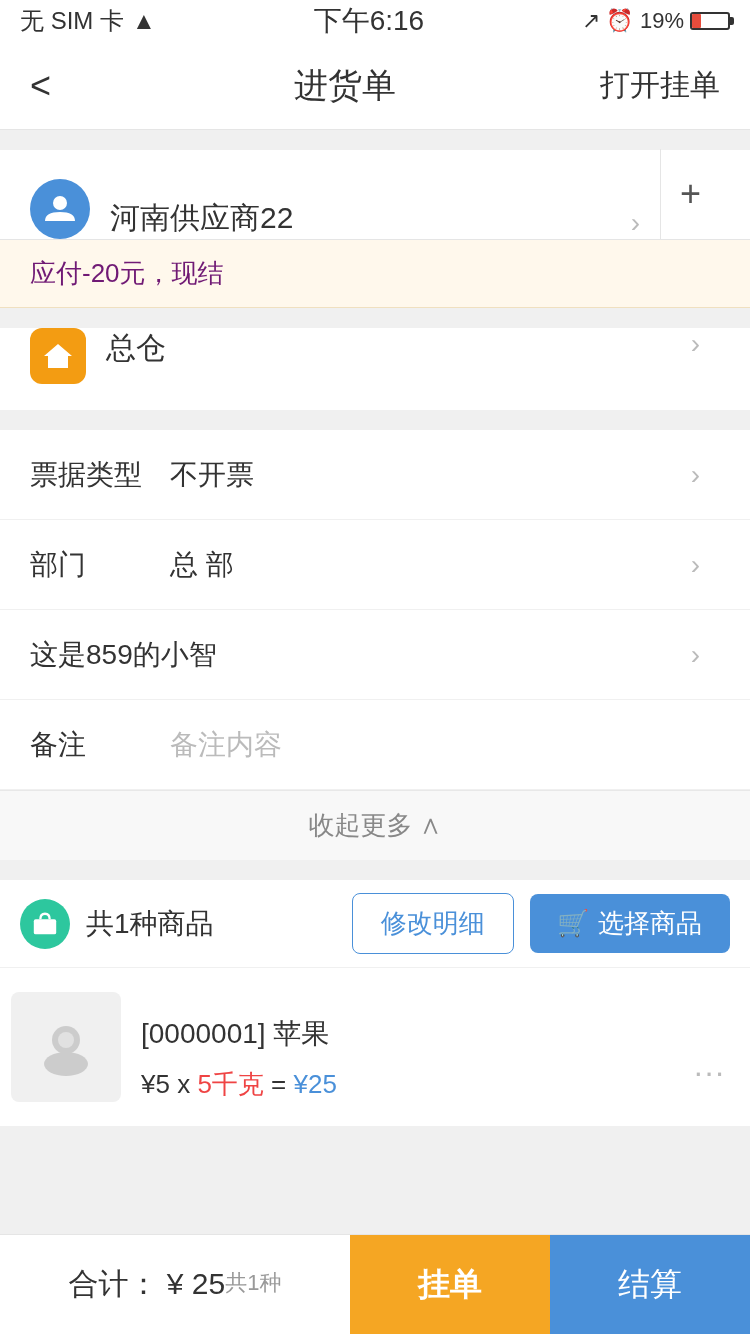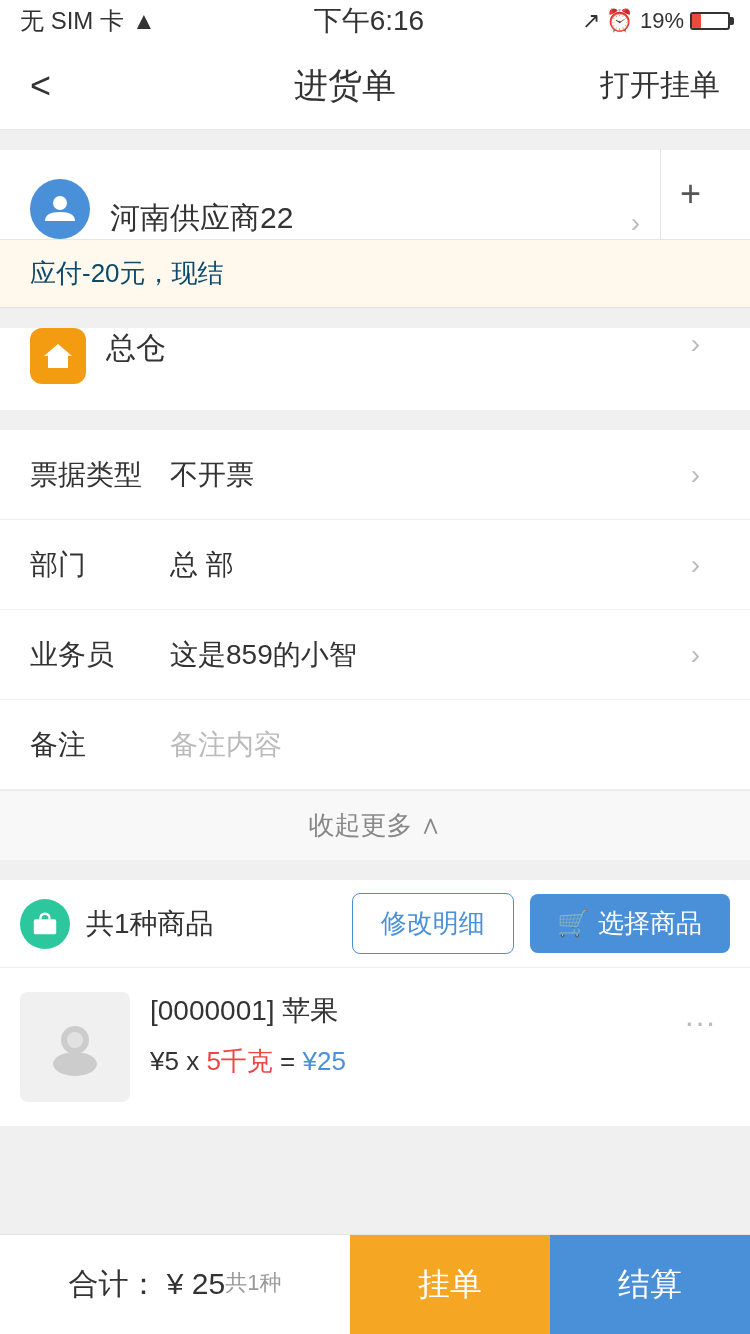--- a/index.html
+++ b/index.html
@@ -122,21 +122,21 @@
       font-size: 36px;
       color: #555;
       cursor: pointer;
     }
 
     
     .alert-row {
       background: #fff8ec;
       padding: 16px 30px;
       font-size: 26px;
-      color: #0c4a6e;
+      color: #701a75;
       border-bottom: 1px solid #f0e0c0;
     }
 
     
     .warehouse-row {
       background: #fff;
       display: flex;
       padding: 0 30px;
       height: 82px;
     }
@@ -236,22 +236,22 @@
       padding: 12px 28px;
       font-size: 26px;
       display: flex; align-items: center; gap: 8px;
       cursor: pointer;
     }
 
     
     .product-item {
       background: #fff;
       display: flex;
-      align-items: flex-start;
-      padding: 24px 20px;
+      align-items: flex-end;
+      padding: 24px 11px;
       border-bottom: 1px solid #f0f0f0;
     }
     .product-thumb {
       width: 110px; height: 110px;
       background: #f0f0f0;
       border-radius: 8px;
       display: flex; align-items: center; justify-content: center;
       margin-right: 20px;
       flex-shrink: 0;
     }
@@ -301,21 +301,21 @@
       font-size: 22px;
       color: #999;
       margin-top: 4px;
     }
     .btn-hang {
       width: 200px;
       height: 100px;
       background: #f5a623;
       color: #fff;
       font-size: 32px;
-      font-weight: 400;
+      font-weight: 700;
       display: flex; align-items: center; justify-content: center;
       cursor: pointer;
     }
     .btn-checkout {
       width: 200px;
       height: 100px;
       background: #4a90d9;
       color: #fff;
       font-size: 32px;
       font-weight: 500;
@@ -386,21 +386,20 @@
     <div class="form-label">票据类型</div>
     <div class="form-value">不开票</div>
     <div class="chevron-right">›</div>
   </div>
   <div class="form-row">
     <div class="form-label">部门</div>
     <div class="form-value">总 部</div>
     <div class="chevron-right">›</div>
   </div>
   <div class="form-row">
-    <div class="form-label">业务员</div>
     <div class="form-value">这是859的小智</div>
     <div class="chevron-right">›</div>
   </div>
   <div class="form-row">
     <div class="form-label">备注</div>
     <div class="form-placeholder">备注内容</div>
   </div>
   <div class="collapse-row">
     <span>收起更多 ∧</span>
   </div>

